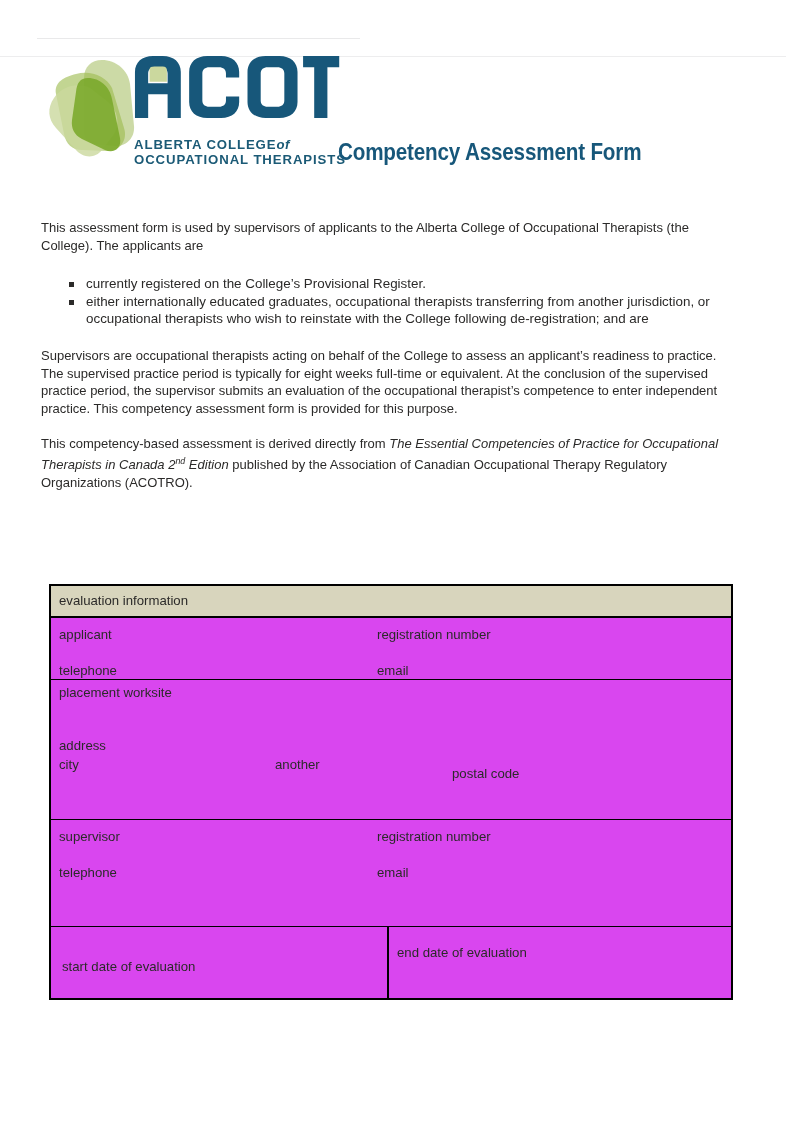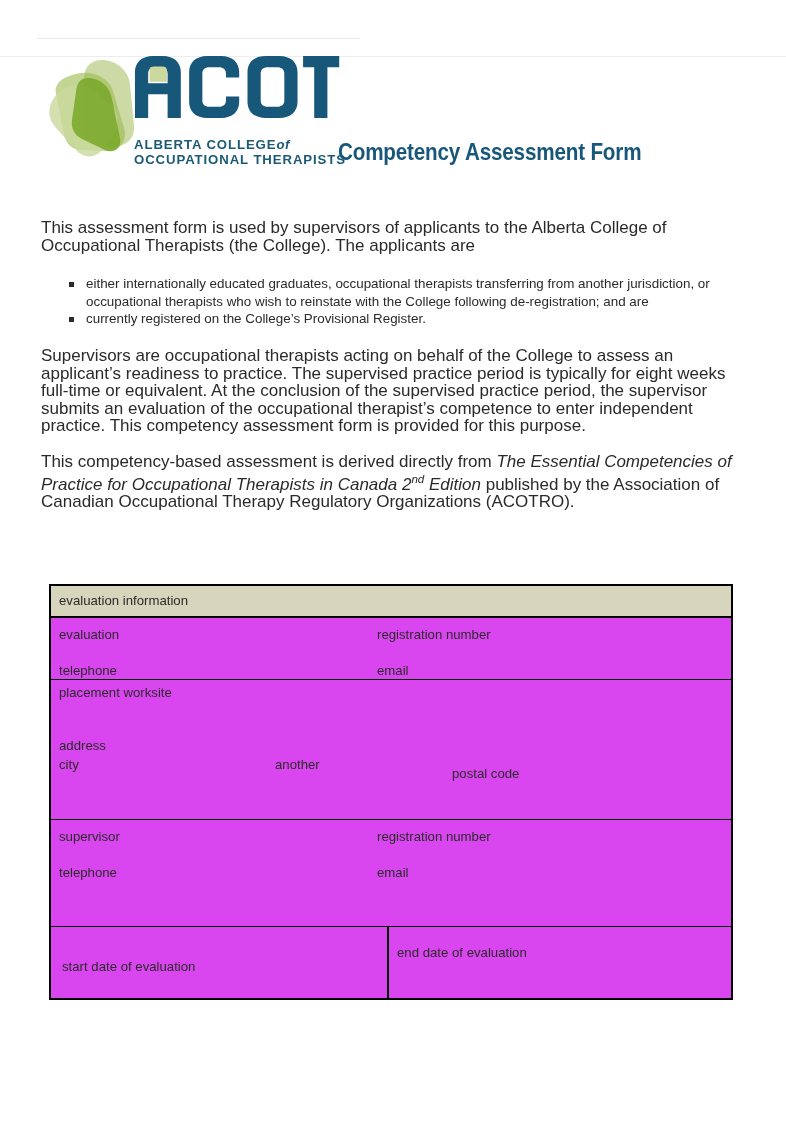--- a/index.html
+++ b/index.html
@@ -96,21 +96,21 @@
 
   
   .body-wrap {
     position: absolute;
     left: 41px;
     top: 219px;
     width: 694px;
   }
   p.para {
     margin: 0 0 18px 0;
-    font-size: 17px;
+    font-size: 13px;
     line-height: 17.6px;
     color: #2b2a29;
   }
   p.para.tight { margin-bottom: 0; }
 
   ul.bullets {
     margin: 21px 0 19px 0;
     padding: 0;
     list-style: none;
   }
@@ -223,37 +223,37 @@
   </div>
 
   <div class="doc-title">Competency Assessment Form</div>
 </div>
 
 <div class="body-wrap">
 
   <p class="para tight">This assessment form is used by supervisors of applicants to the Alberta College of Occupational Therapists (the College). The applicants are</p>
 
   <ul class="bullets">
+    <li>currently registered on the College’s Provisional Register.</li>
     <li>either internationally educated graduates, occupational therapists transferring from another jurisdiction, or occupational therapists who wish to reinstate with the College following de-registration; and are</li>
-    <li>currently registered on the College’s Provisional Register.</li>
   </ul>
 
   <p class="para">Supervisors are occupational therapists acting on behalf of the College to assess an applicant’s readiness to practice. The supervised practice period is typically for eight weeks full-time or equivalent.  At the conclusion of the supervised practice period, the supervisor submits an evaluation of the occupational therapist’s competence to enter independent practice. This competency assessment form is provided for this purpose.</p>
 
   <p class="para"><span>This competency-based assessment is derived directly from </span><span class="ital">The Essential Competencies of Practice for Occupational Therapists in Canada 2</span><span class="sup">nd</span><span class="ital"> Edition</span><span> published by the Association of Canadian Occupational Therapy Regulatory Organizations (ACOTRO).</span></p>
 </div>
 
 <div class="tbl">
 
   <div class="row hdr">
     <span class="cellline">evaluation information</span>
   </div>
 
   <div class="row row-applicant">
-    <span class="cellline" style="left:8px; top:9px;">evaluation</span>
+    <span class="cellline" style="left:8px; top:9px;">applicant</span>
     <span class="cellline" style="left:326px; top:9px;">registration number</span>
     <span class="cellline" style="left:8px; top:45px;">telephone</span>
     <span class="cellline" style="left:326px; top:45px;">email</span>
   </div>
 
   <div class="row row-worksite">
     <span class="cellline" style="left:8px; top:5px;">placement worksite</span>
     <span class="cellline" style="left:8px; top:58px;">address</span>
     <span class="cellline" style="left:8px; top:77px;">city</span>
     <span class="cellline" style="left:224px; top:77px;">another</span>

